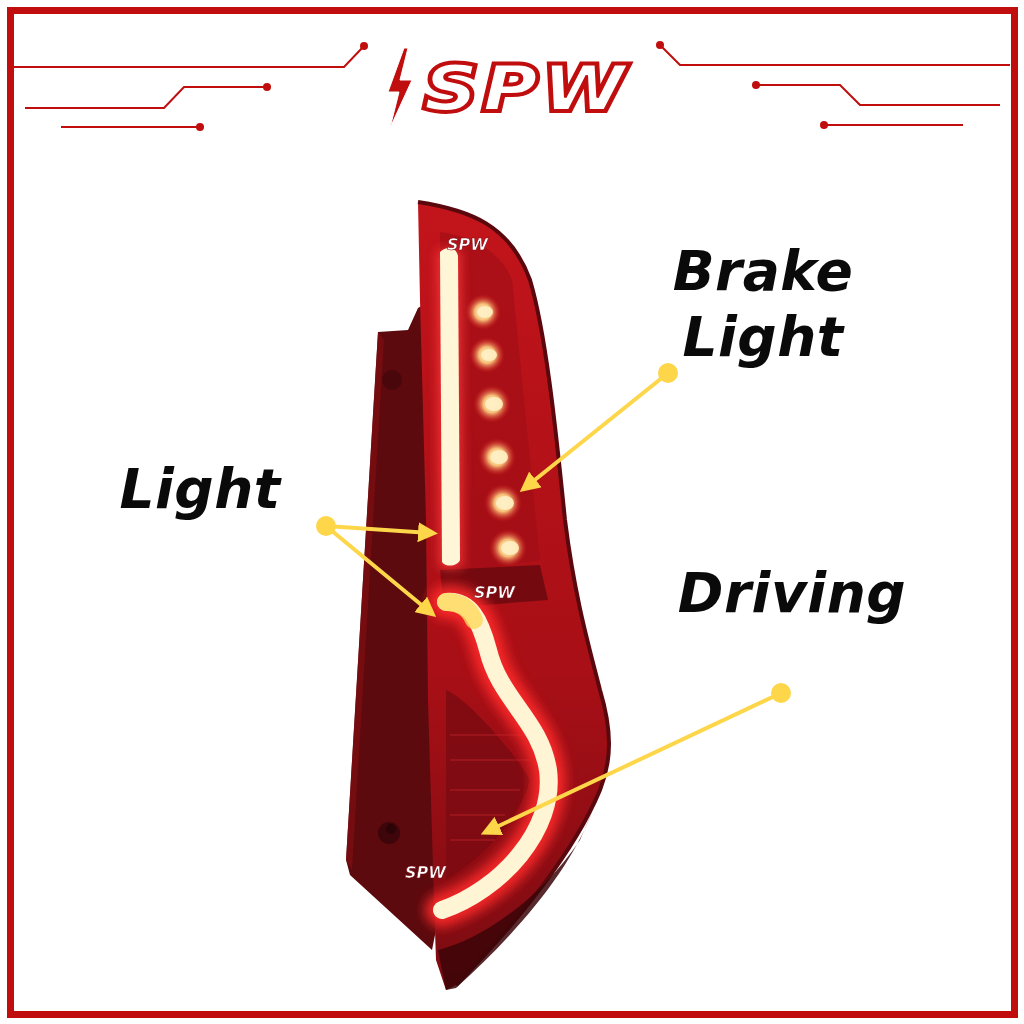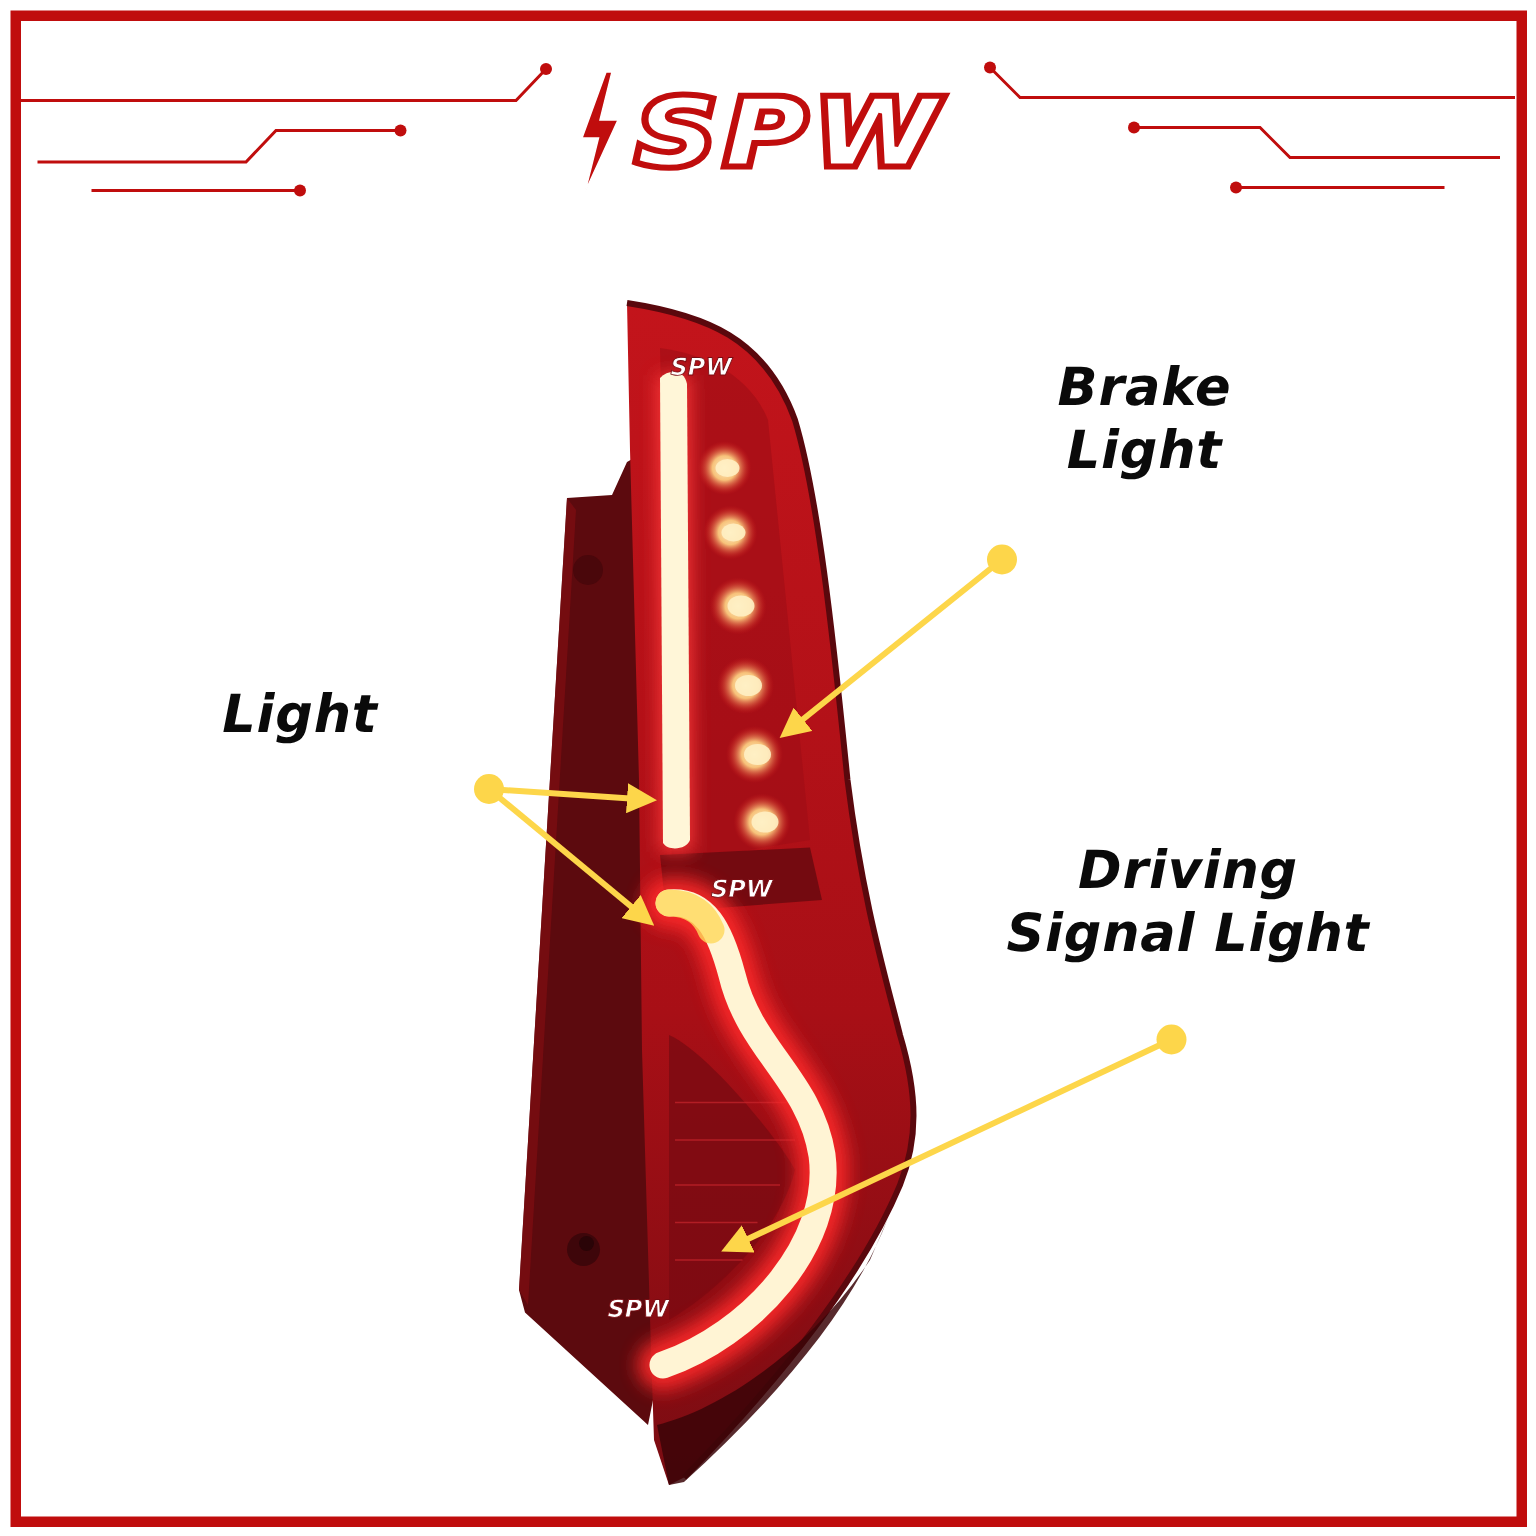--- a/index.html
+++ b/index.html
@@ -1,19 +1,19 @@
 <!DOCTYPE html>
 <html><head>
 <meta charset="utf-8">
 <style>
   html, body { margin: 0; padding: 0; background: #ffffff; }
   body { width: 1024px; height: 1024px; position: relative; overflow: hidden; font-family: "DejaVu Sans", sans-serif; }
   .frame { position: absolute; left: 7px; top: 7px; width: 1011px; height: 1011px; box-sizing: border-box; border: 7px solid #c00d0d; background: #ffffff; }
   .stage { position: absolute; left: 0; top: 0; width: 1024px; height: 1024px; }
-  .label { position: absolute; color: #0a0a0a; font-family: "DejaVu Sans", sans-serif; font-weight: bold; font-style: italic; font-size: 35px; line-height: 1.2; letter-spacing: 0.5px; text-align: center; white-space: nowrap; }
+  .label { position: absolute; color: #0a0a0a; font-family: "DejaVu Sans", sans-serif; font-weight: bold; font-style: italic; font-size: 55px; line-height: 1.2; letter-spacing: 0.5px; text-align: center; white-space: nowrap; }
   .label span { display: block; }
   .brake { left: 668px; top: 238px; width: 190px; }
   .driving { left: 90px; top: 456px; width: 220px; }
   .signal { left: 622px; top: 560px; width: 340px; }
   .brand-text { font-family: "DejaVu Sans", sans-serif; font-weight: bold; font-style: italic; }
 </style>
 </head>
 <body>
 
 <div class="frame"></div>
@@ -143,14 +143,13 @@
 
 <div class="label brake">
   <span>Brake</span>
   <span>Light</span>
 </div>
 <div class="label driving">
   <span>Light</span>
 </div>
 <div class="label signal">
   <span>Driving</span>
-  <span>Signal Light</span>
 </div>
 
 </body></html>

